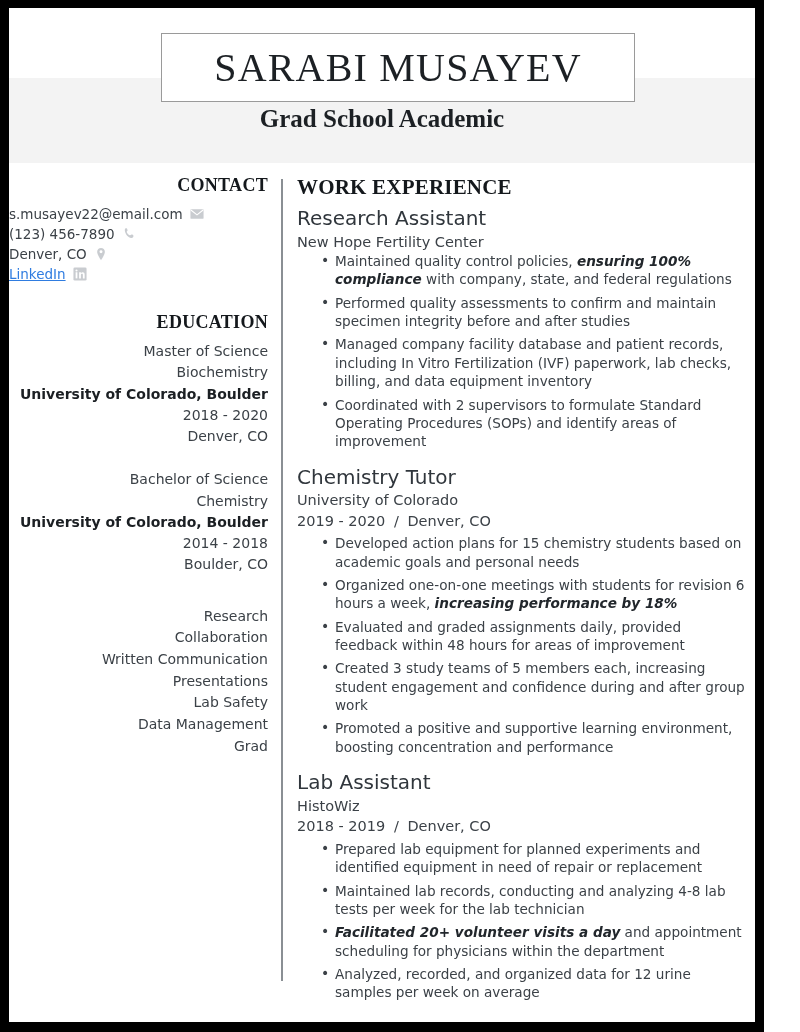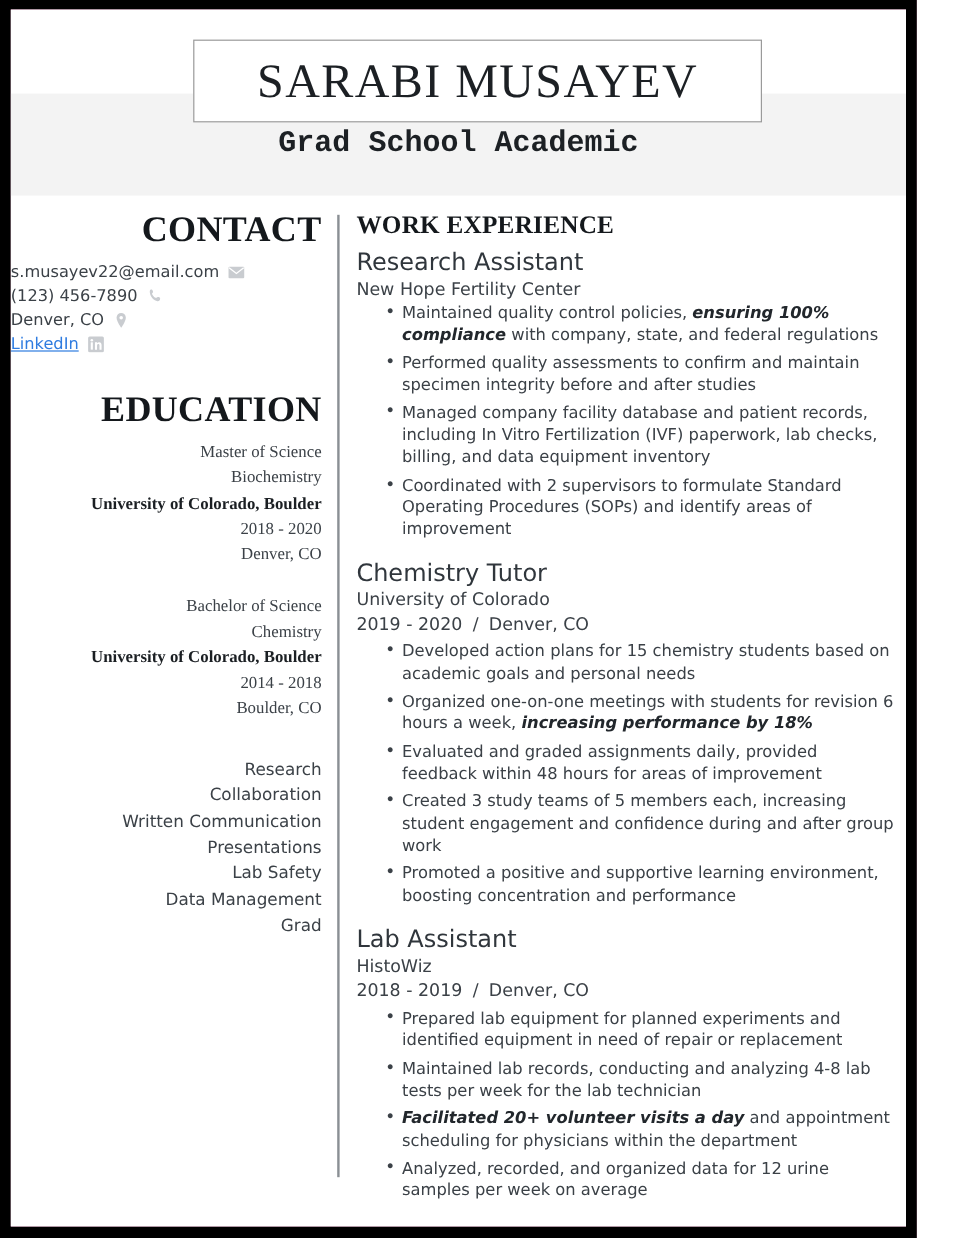--- a/index.html
+++ b/index.html
@@ -66,21 +66,21 @@
     letter-spacing: 1.2px;
     color: #1c2024;
     white-space: nowrap;
   }
   .subtitle {
     position: absolute;
     left: 0;
     right: 0;
     top: 97px;
     text-align: center;
-    font-family: Liberation Mono, monospace;
+    font-family: Liberation Serif, serif;
     font-size: 25px;
     font-weight: bold;
     color: #1c2024;
   }
 
   
   .body-cols {
     position: relative;
     display: flex;
     align-items: flex-start;
@@ -103,21 +103,21 @@
   .right-col {
     flex: 1 1 auto;
     padding-left: 14px;
     padding-right: 10px;
     box-sizing: border-box;
   }
 
   
   .side-heading {
     font-family: "Liberation Serif", "DejaVu Serif", serif;
-    font-size: 30px;
+    font-size: 18px;
     font-weight: bold;
     color: #14181c;
     letter-spacing: 0.3px;
     margin: 0 0 8px 0;
   }
   .contact-list {
     margin: 0;
     padding: 0;
     list-style: none;
   }
@@ -137,21 +137,21 @@
     text-decoration: underline;
   }
   .c-icon {
     width: 14px;
     height: 14px;
     flex: 0 0 14px;
     display: inline-block;
   }
   .c-icon svg { display: block; }
 
-  .edu-block { margin-top: 4px; font-family: Liberation Serif, serif; }
+  .edu-block { margin-top: 4px; }
   .edu-line {
     font-size: 14px;
     color: #3b4147;
     line-height: 1.52;
   }
   .edu-line.school {
     font-weight: bold;
     color: #1b1f23;
   }
   .section-gap-edu { height: 28px; }

